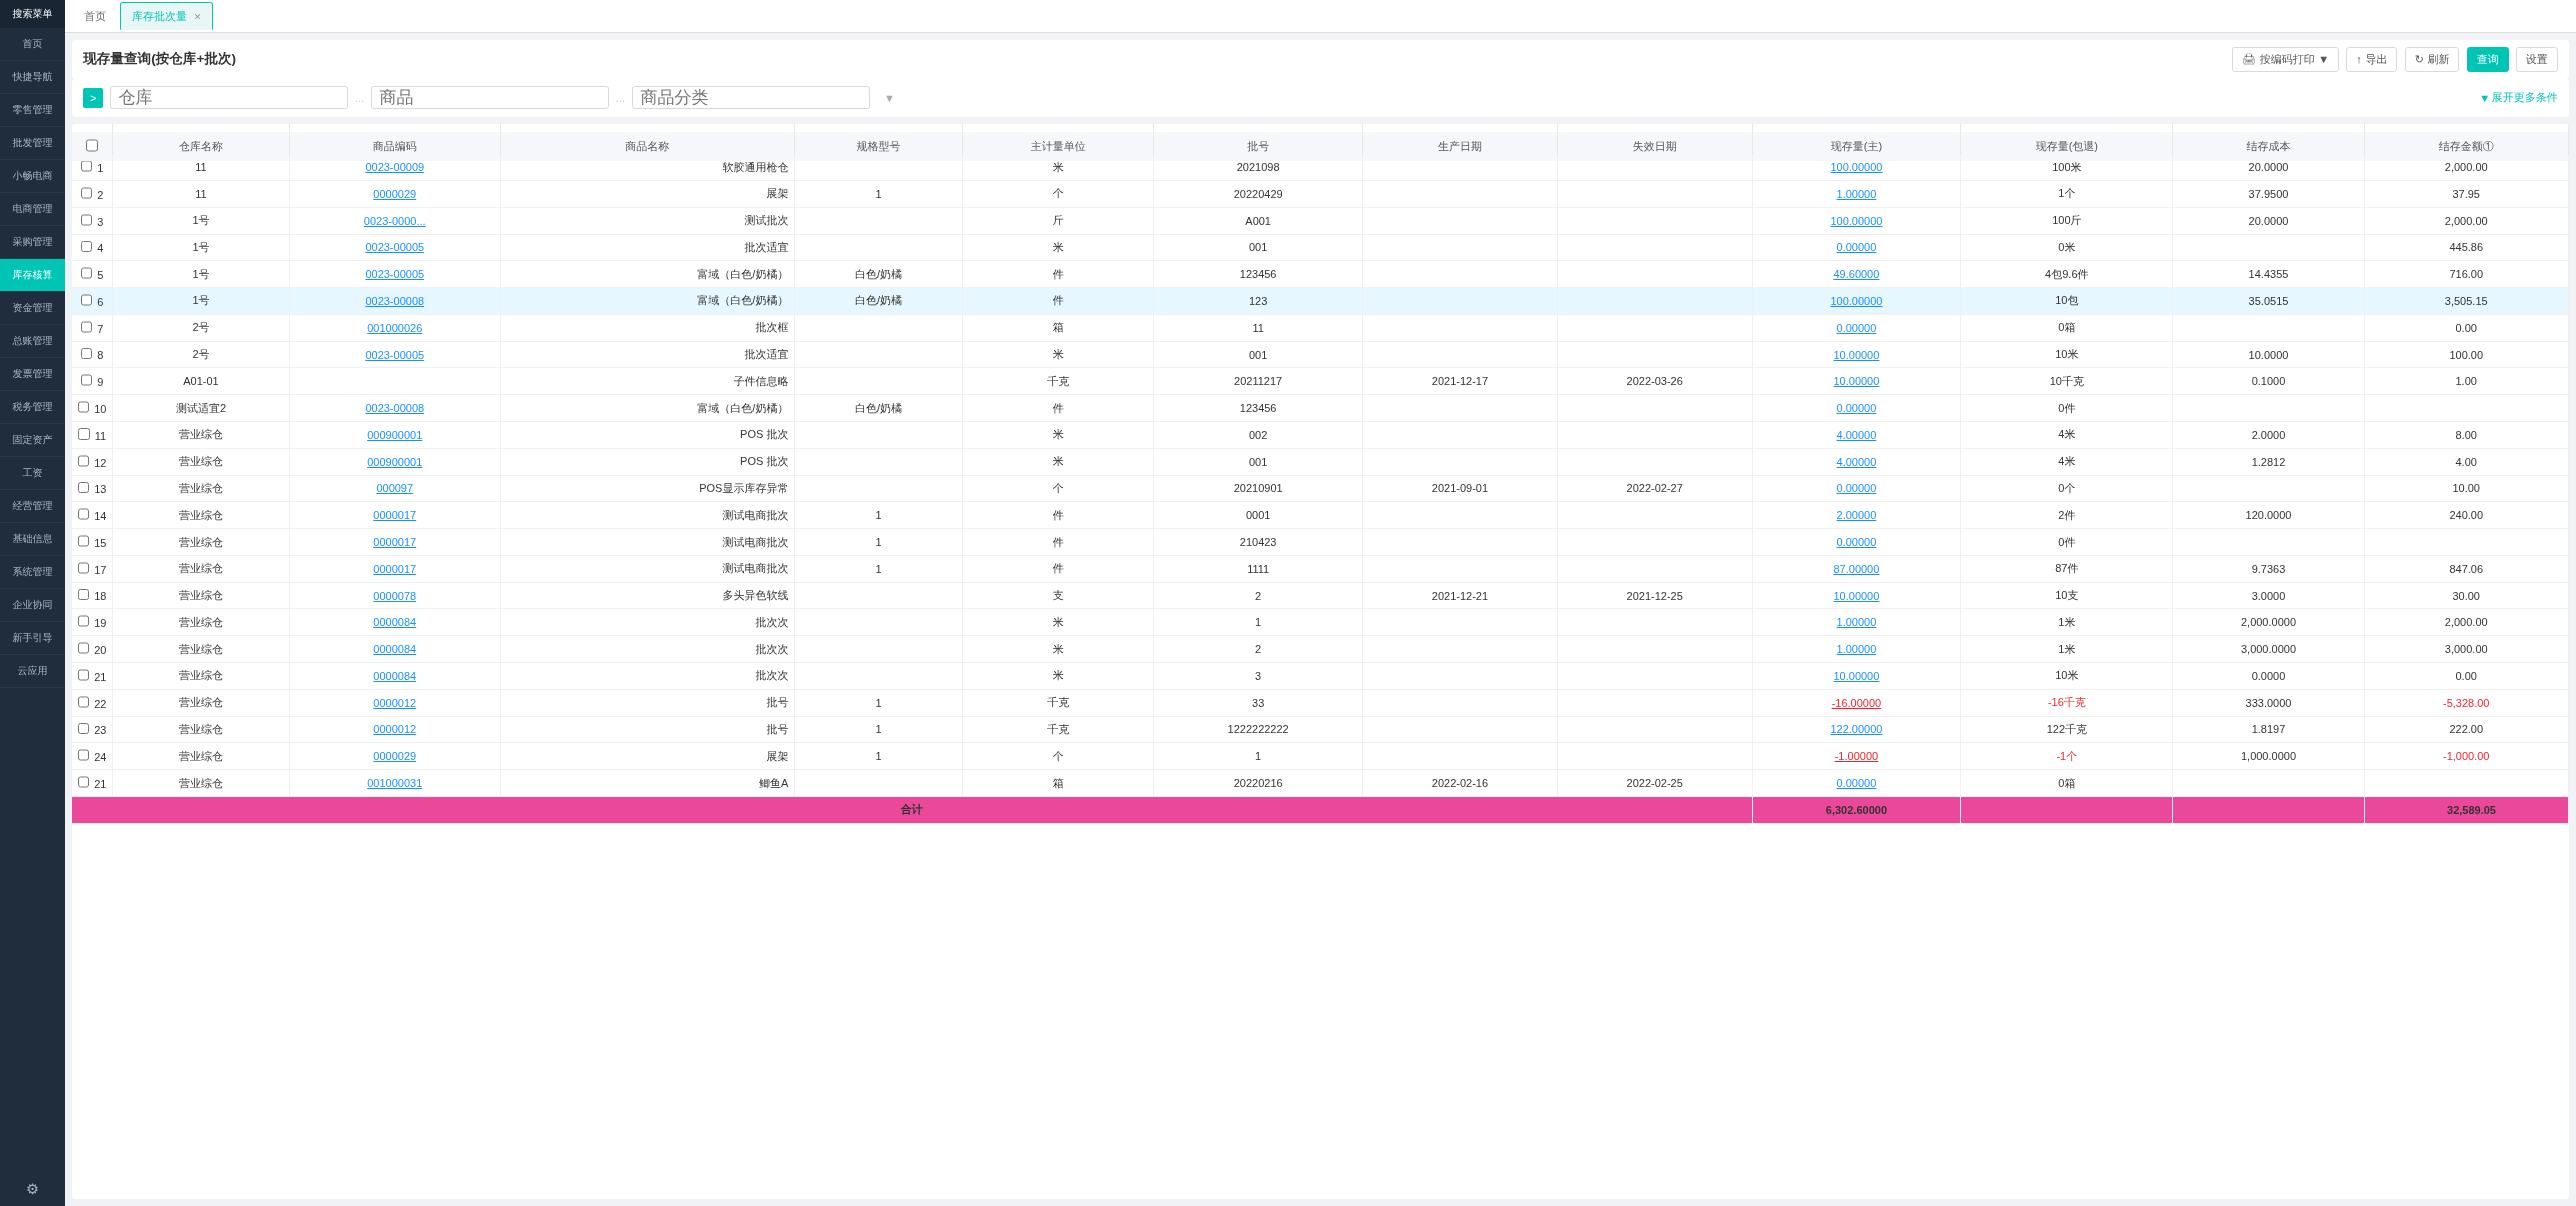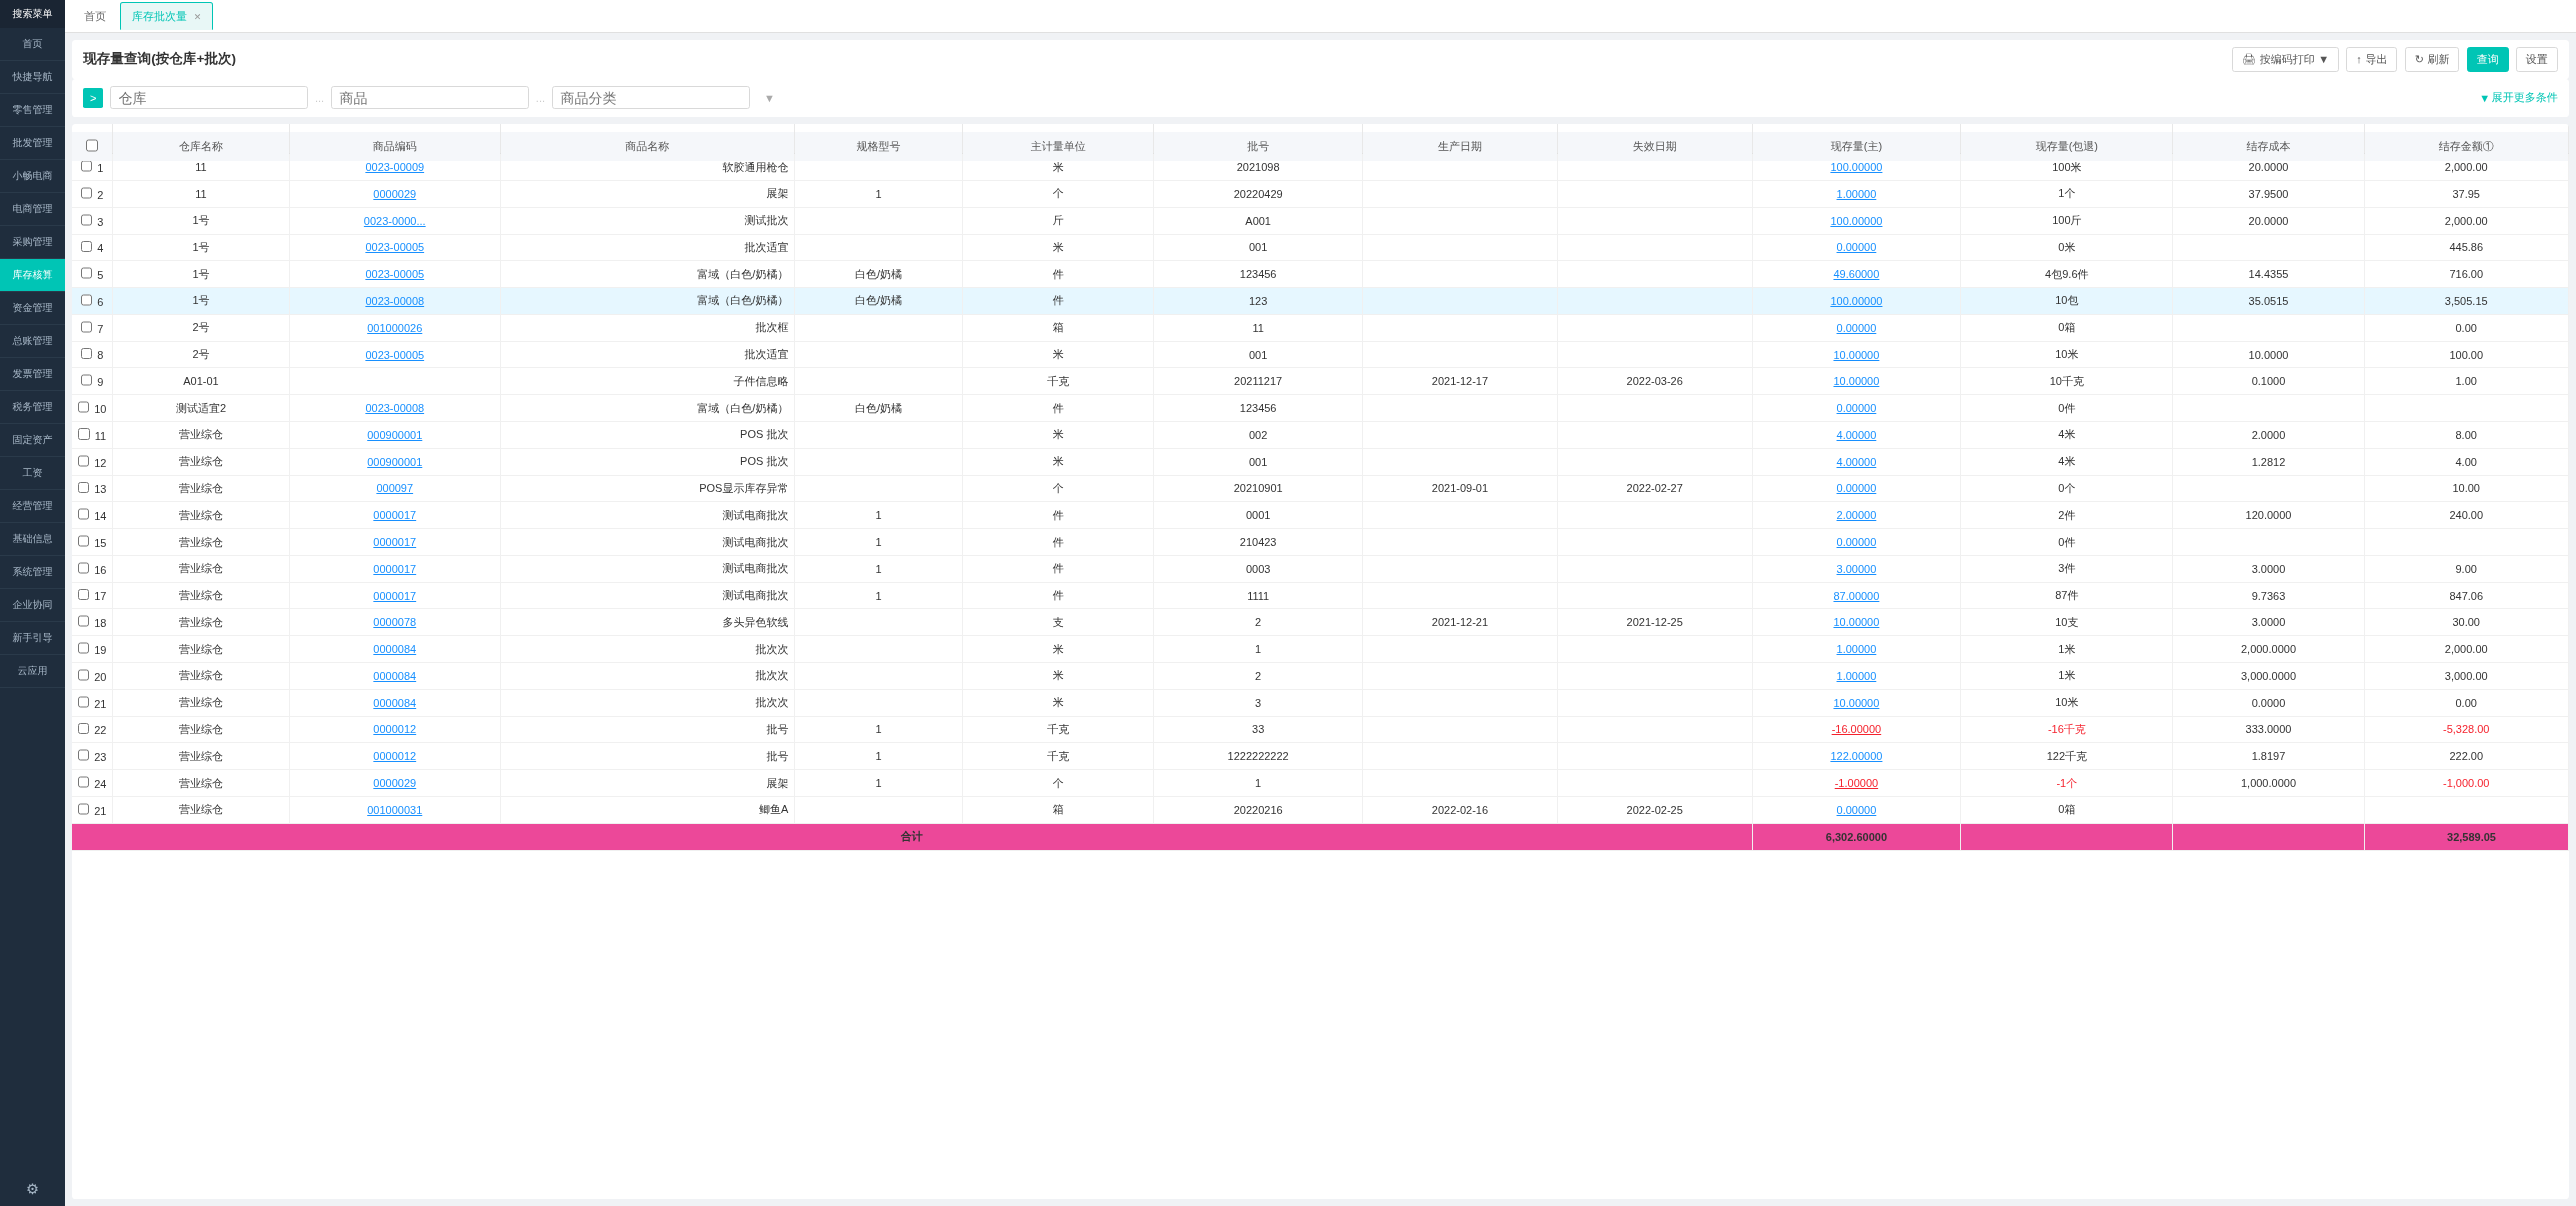--- a/index.html
+++ b/index.html
@@ -156,21 +156,21 @@
       background: #00c5b5;
       border-radius: 1.8px;
       cursor: pointer;
       color: #fff;
       font-size: 11px;
     }
     .filter-input {
       border: 0.9px solid #d9d9d9;
       border-radius: 2.7px;
       padding: 2.7px 7.2px;
-      font-size: 14px;
+      font-size: 17px;
       height: 23.5px;
       min-width: 109px;
     }
     .filter-sep { color: #ccc; font-size: 11px; }
     .filter-expand-link {
       color: #00c5b5;
       cursor: pointer;
       font-size: 11px;
       display: flex;
       align-items: center;
@@ -602,38 +602,20 @@
     <td></td>
     <td></td>
     <td class="link-text">0.00000</td>
     <td class="">0件</td>
     <td></td>
     <td class=""></td>
   </tr>
             <tr>
     <td style="text-align:center;">
       <input type="checkbox" style="width: 11.8px; height: 11.8px;">
-      <span style="margin-left:1.8px;">16</span>
-    </td>
-    <td>营业综仓</td>
-    <td class="link-text">0000017</td>
-    <td class="text-left">测试电商批次</td>
-    <td>1</td>
-    <td>件</td>
-    <td>0003</td>
-    <td></td>
-    <td></td>
-    <td class="link-text">3.00000</td>
-    <td class="">3件</td>
-    <td>3.0000</td>
-    <td class="">9.00</td>
-  </tr>
-            <tr>
-    <td style="text-align:center;">
-      <input type="checkbox" style="width: 11.8px; height: 11.8px;">
       <span style="margin-left:1.8px;">17</span>
     </td>
     <td>营业综仓</td>
     <td class="link-text">0000017</td>
     <td class="text-left">测试电商批次</td>
     <td>1</td>
     <td>件</td>
     <td>1111</td>
     <td></td>
     <td></td>

